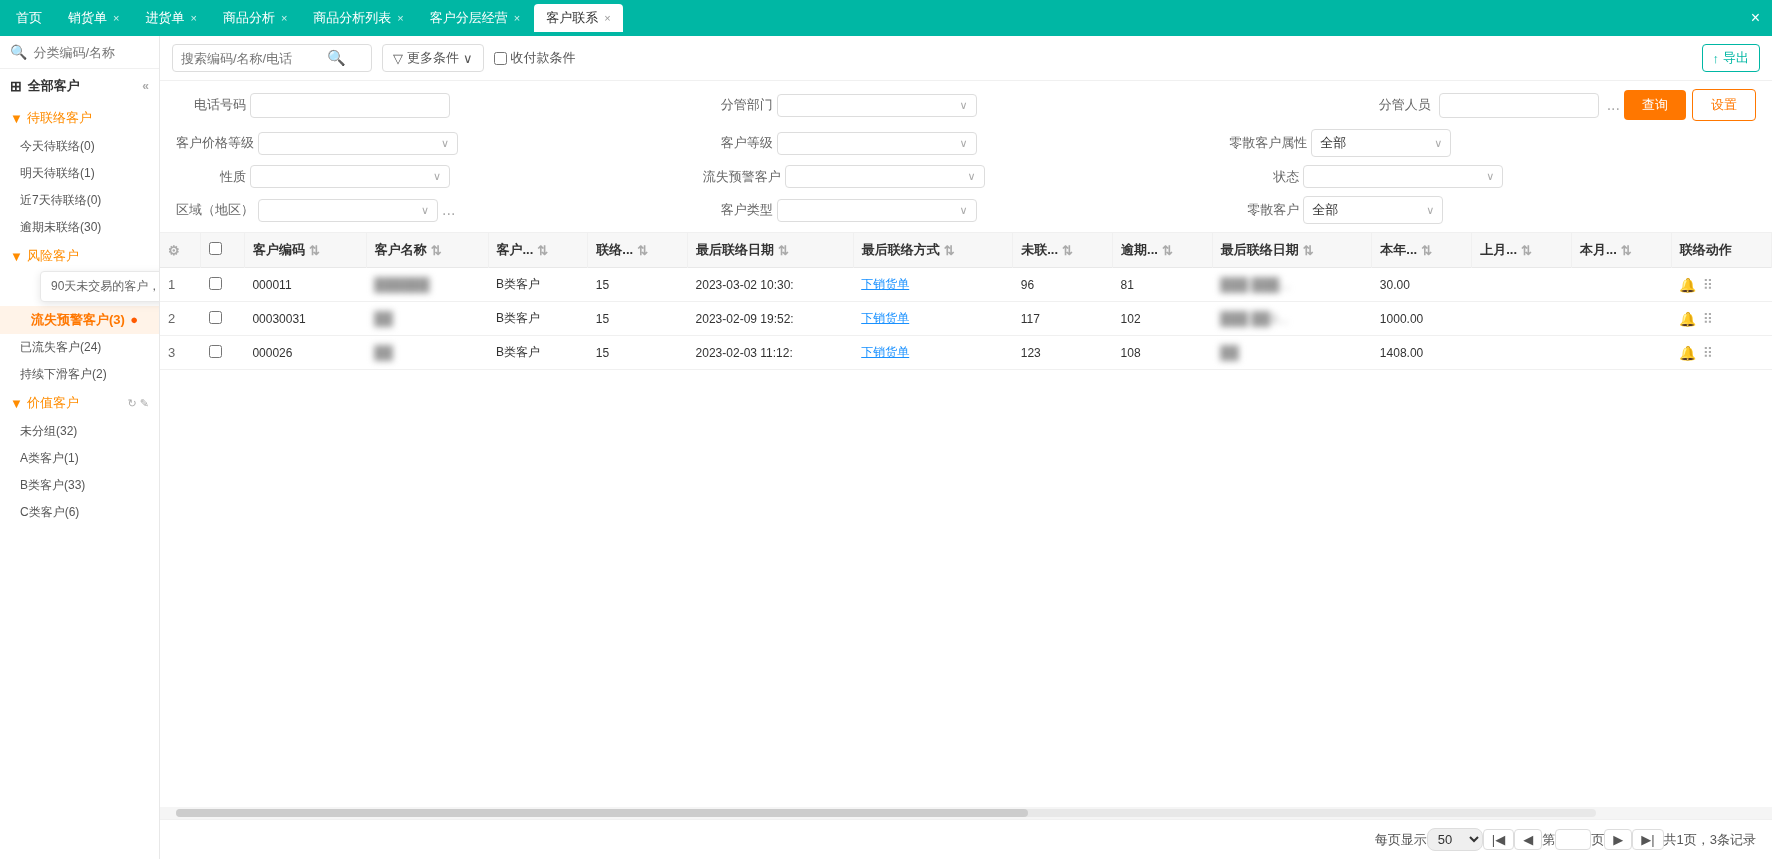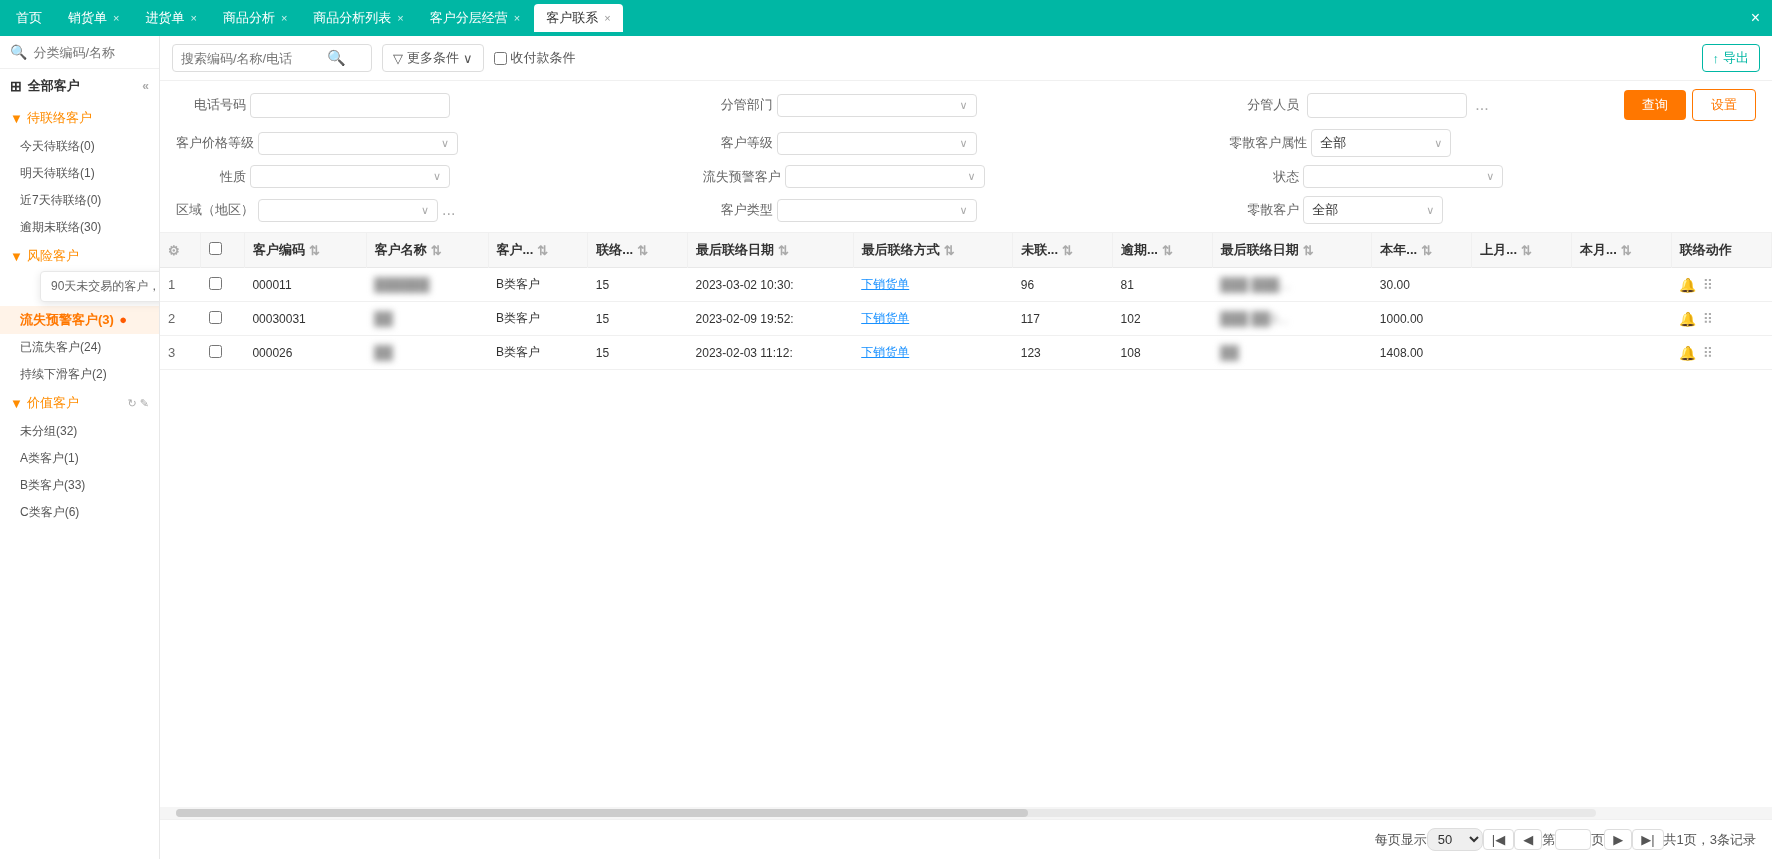--- a/index.html
+++ b/index.html
@@ -101,20 +101,21 @@
     }
     .sidebar-item {
       padding: 5px 10px 5px 20px;
       color: #555;
       font-size: 12px;
       cursor: pointer;
     }
     .sidebar-item.active {
       color: #ff7700;
       font-weight: bold;
+      text-align: center;
     }
     .sidebar-item.active-bg {
       background: #fff3e8;
     }
     .tooltip-box {
       position: absolute;
       left: 30px;
       background: #fff;
       border: 1px solid #e8e8e8;
       border-radius: 4px;
@@ -514,21 +515,21 @@
         <span class="filter-label">电话号码</span>
         <input class="filter-input" style="width: 200px;">
       </div>
       <div class="filter-row">
         <span class="filter-label">分管部门</span>
         <div class="filter-select" style="width:200px;">
           <span></span>
           <span class="arrow-down">∨</span>
         </div>
       </div>
-      <div class="filter-row" style="justify-content:space-between;">
+      <div class="filter-row" style="justify-content:flex-end;">
         <div style="display:flex;align-items:center;gap:8px;">
           <span class="filter-label">分管人员</span>
           <input class="filter-input" style="width: 160px;">
           <span class="filter-dots">...</span>
         </div>
         <div style="display:flex;gap:6px;align-items:center;">
           <button class="query-btn">查询</button>
           <button class="settings-btn">设置</button>
         </div>
       </div>

